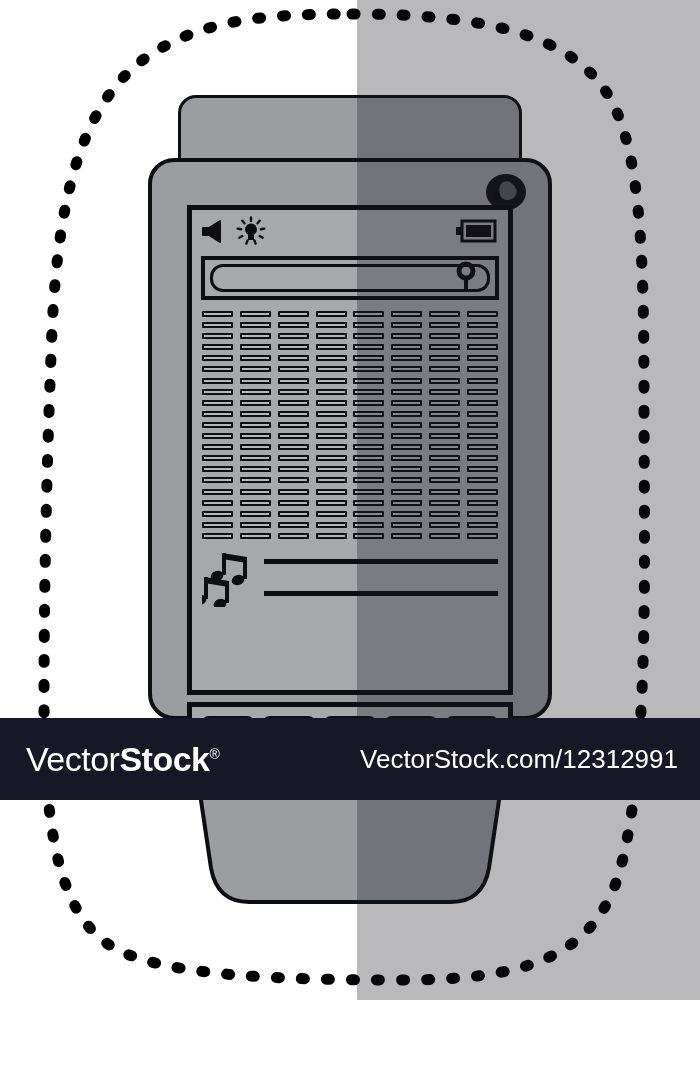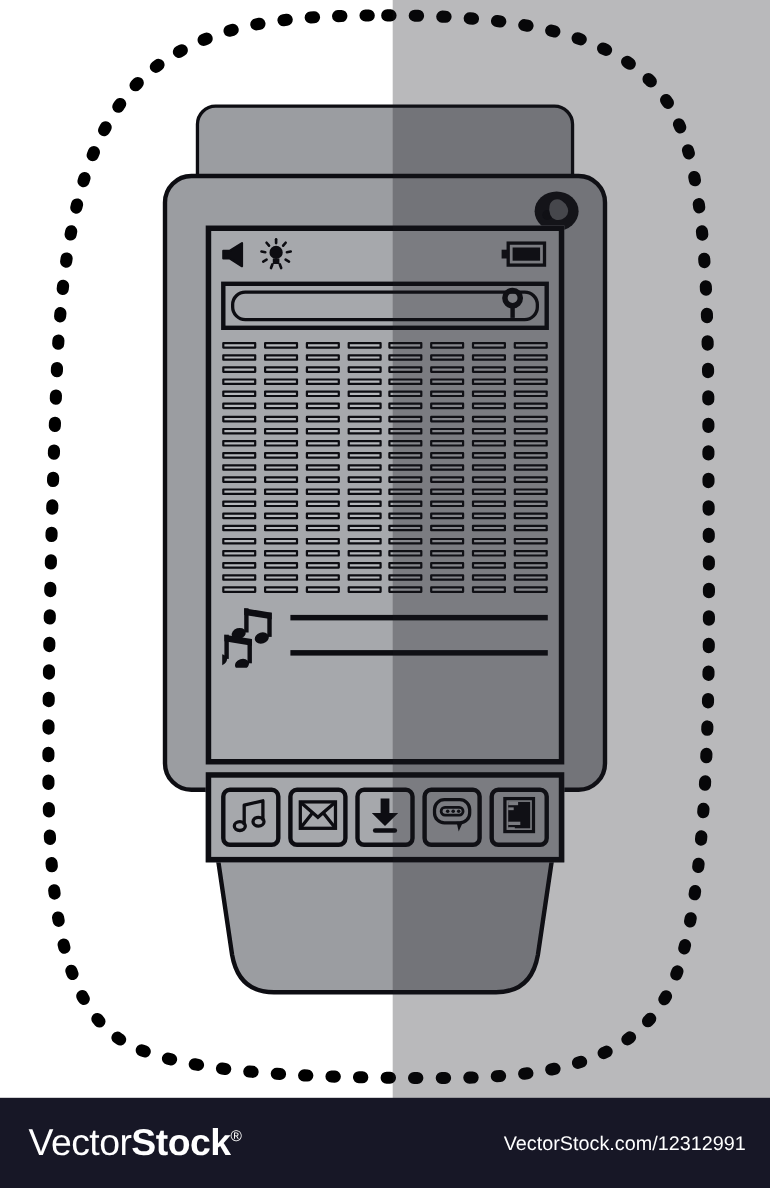--- a/index.html
+++ b/index.html
@@ -9,21 +9,21 @@
     width: 700px;
     height: 1080px;
     background: #ffffff;
     font-family: "Liberation Sans", sans-serif;
     overflow: hidden;
   }
 
   #stage {
     position: relative;
     width: 700px;
-    height: 1080px;
+    height: 800px;
     background: #ffffff;
   }
 
   
   .sticker-outline {
     position: absolute;
     left: 0; top: 0;
     width: 700px; height: 1000px;
     pointer-events: none;
   }
@@ -238,21 +238,21 @@
     font-size: 34px;
     letter-spacing: -0.5px;
     margin-left: 26px;
     font-weight: 300;
     white-space: nowrap;
   }
   .brand b { font-weight: 700; }
   .brand sup { font-size: 14px; vertical-align: super; font-weight: 400; }
   .footer-url {
     color: #ffffff;
-    font-size: 18px;
+    font-size: 26px;
     font-weight: 400;
     margin-left: auto;
     margin-right: 22px;
     white-space: nowrap;
   }
 </style>
 </head>
 <body>
 
 <div id="stage">

